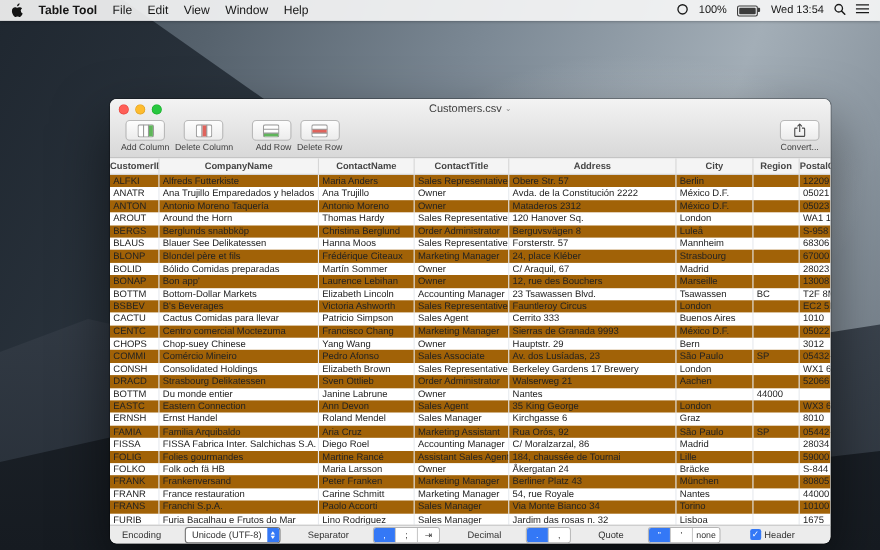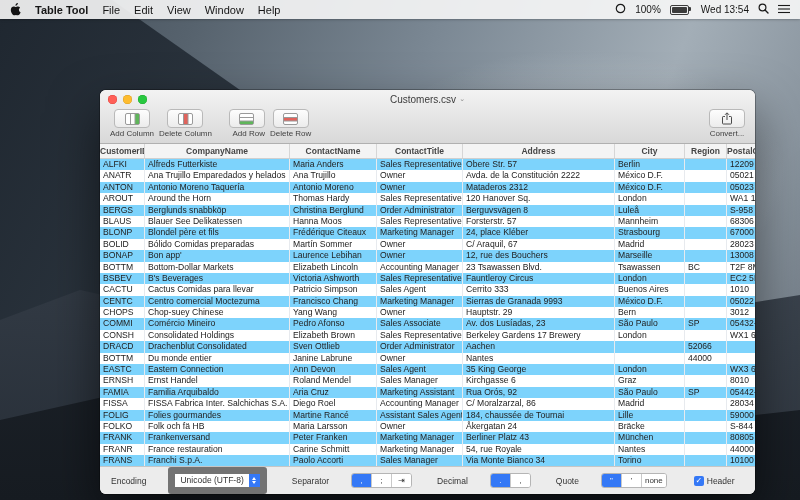--- a/index.html
+++ b/index.html
@@ -55,28 +55,28 @@
     border:1px solid #b9b9b9;border-radius:4px;display:flex;align-items:center;justify-content:center;padding:0;}
   .tb-label{font-size:8px;color:#3f3f3f;white-space:nowrap;}
   .tb-spacer{flex:1;}
   
   .grid-cols{display:grid;grid-template-columns:45px 145px 87px 86px 152px 70px 42px 30px;}
   .thead{flex:0 0 14px;background:#f4f4f4;border-bottom:1px solid #cfcfcf;}
   .hcell{font-size:8.5px;font-weight:bold;color:#454545;text-align:center;line-height:14px;
     border-right:1px solid #d6d6d6;overflow:hidden;white-space:nowrap;}
   .tbody{flex:1;overflow:hidden;background:#fff;}
   .trow{height:11.4px;}
-  .trow.alt{background:#7dd3fc;}
+  .trow.alt{background:#a16207;}
   .tcell{font-size:8.6px;color:#222;line-height:11.4px;padding-left:3px;
     border-right:1px solid #e7eaee;overflow:hidden;white-space:nowrap;}
   
   .statusbar{flex:0 0 16px;background:#ececec;border-top:1px solid #c6c6c6;
     display:flex;align-items:center;padding:0 8px;gap:22px;font-size:8.5px;color:#333;}
   .sb-label{margin-left:3px;white-space:nowrap;}
-  .popup{display:flex;align-items:stretch;height:13px;background:#fff;border:7px solid #737373;border-radius:3px;overflow:hidden;}
+  .popup{display:flex;align-items:stretch;height:13px;background:#fff;border:1px solid #737373;border-radius:3px;overflow:hidden;}
   .popup-text{font-size:8.5px;line-height:11px;padding:1px 5px 0;white-space:nowrap;}
   .popup-arrows{width:11px;background:#3478f6;display:flex;flex-direction:column;align-items:center;justify-content:center;gap:1px;}
   .popup-arrows i{display:block;width:0;height:0;border-left:2.5px solid transparent;border-right:2.5px solid transparent;}
   .popup-arrows i.up{border-bottom:3px solid #fff;}
   .popup-arrows i.dn{border-top:3px solid #fff;}
   .seg{display:flex;height:13px;border:1px solid #b5b5b5;border-radius:3px;overflow:hidden;background:#fff;}
   .seg-btn{min-width:13px;padding:0 3px;display:flex;align-items:center;justify-content:center;
     font-size:8px;color:#333;border-right:1px solid #c9c9c9;background:#fff;white-space:nowrap;}
   .seg-btn:last-child{border-right:none;}
   .seg-btn.sel{background:#3478f6;color:#fff;}
@@ -372,23 +372,24 @@
         <div class="tcell">Consolidated Holdings</div>
         <div class="tcell">Elizabeth Brown</div>
         <div class="tcell">Sales Representative</div>
         <div class="tcell">Berkeley Gardens 17  Brewery</div>
         <div class="tcell">London</div>
         <div class="tcell"></div>
         <div class="tcell">WX1 6LT</div>
       </div>
       <div class="trow grid-cols alt">
         <div class="tcell">DRACD</div>
-        <div class="tcell">Drachenblut Consolidated</div>
+        <div class="tcell">Strasbourg Delikatessen</div>
         <div class="tcell">Sven Ottlieb</div>
         <div class="tcell">Order Administrator</div>
+        <div class="tcell">Walserweg 21</div>
         <div class="tcell">Aachen</div>
         <div class="tcell"></div>
         <div class="tcell">52066</div>
       </div>
       <div class="trow grid-cols">
         <div class="tcell">BOTTM</div>
         <div class="tcell">Du monde entier</div>
         <div class="tcell">Janine Labrune</div>
         <div class="tcell">Owner</div>
         <div class="tcell">Nantes</div>

